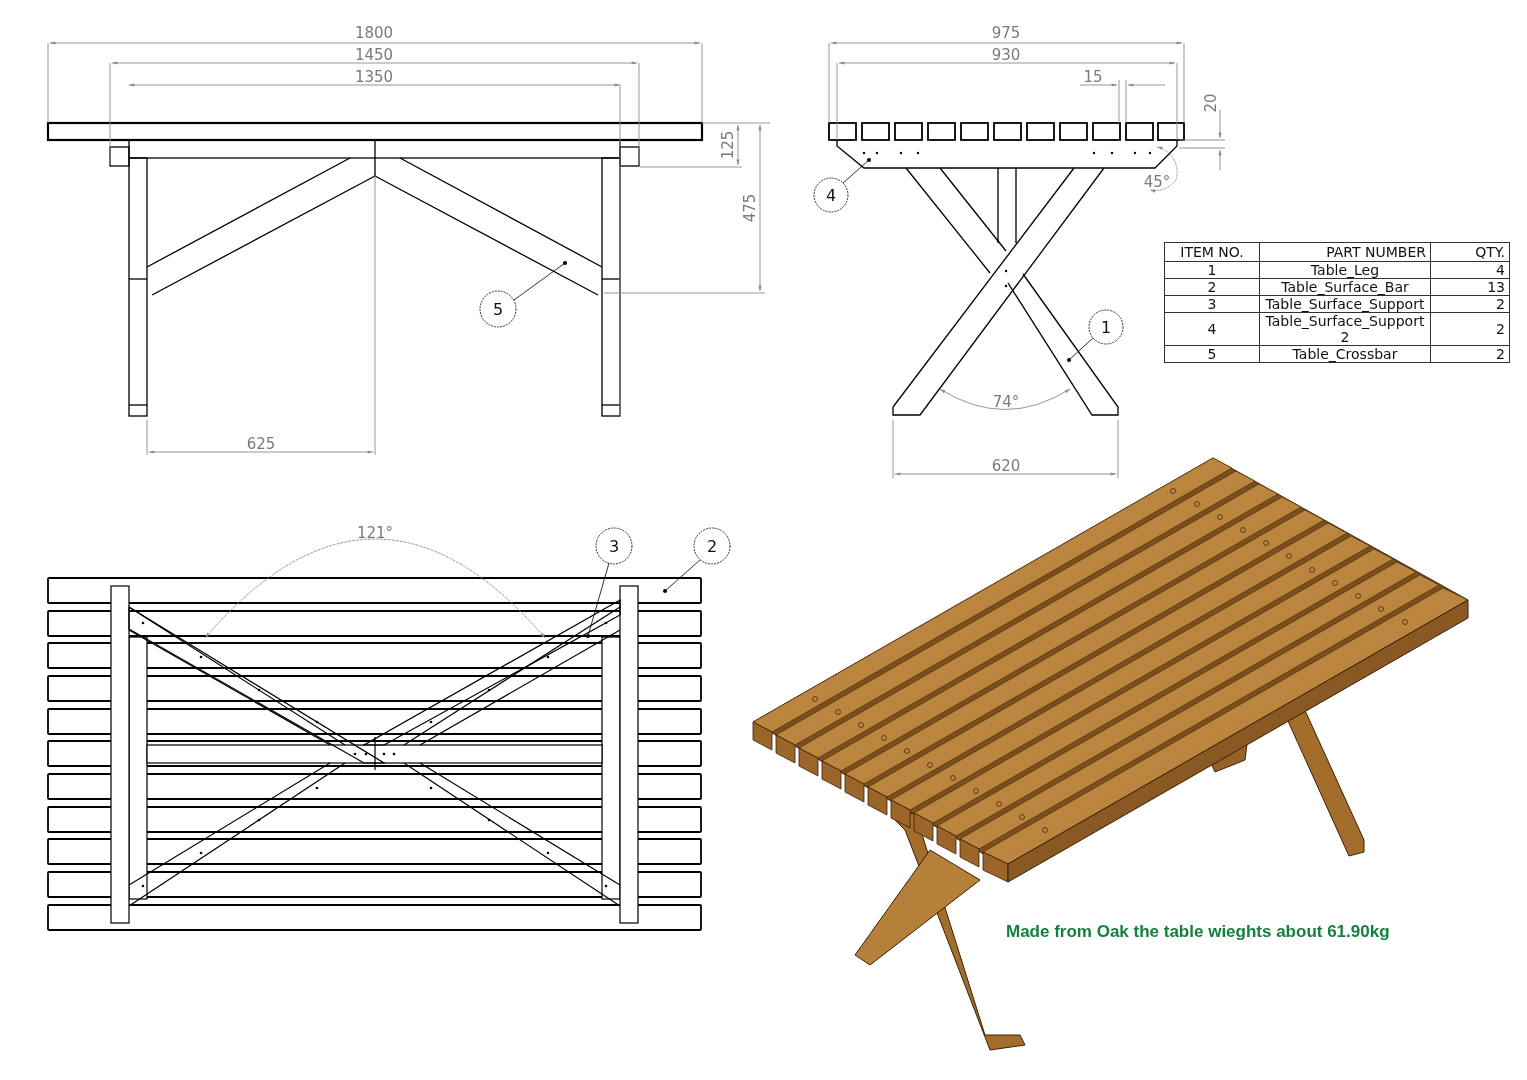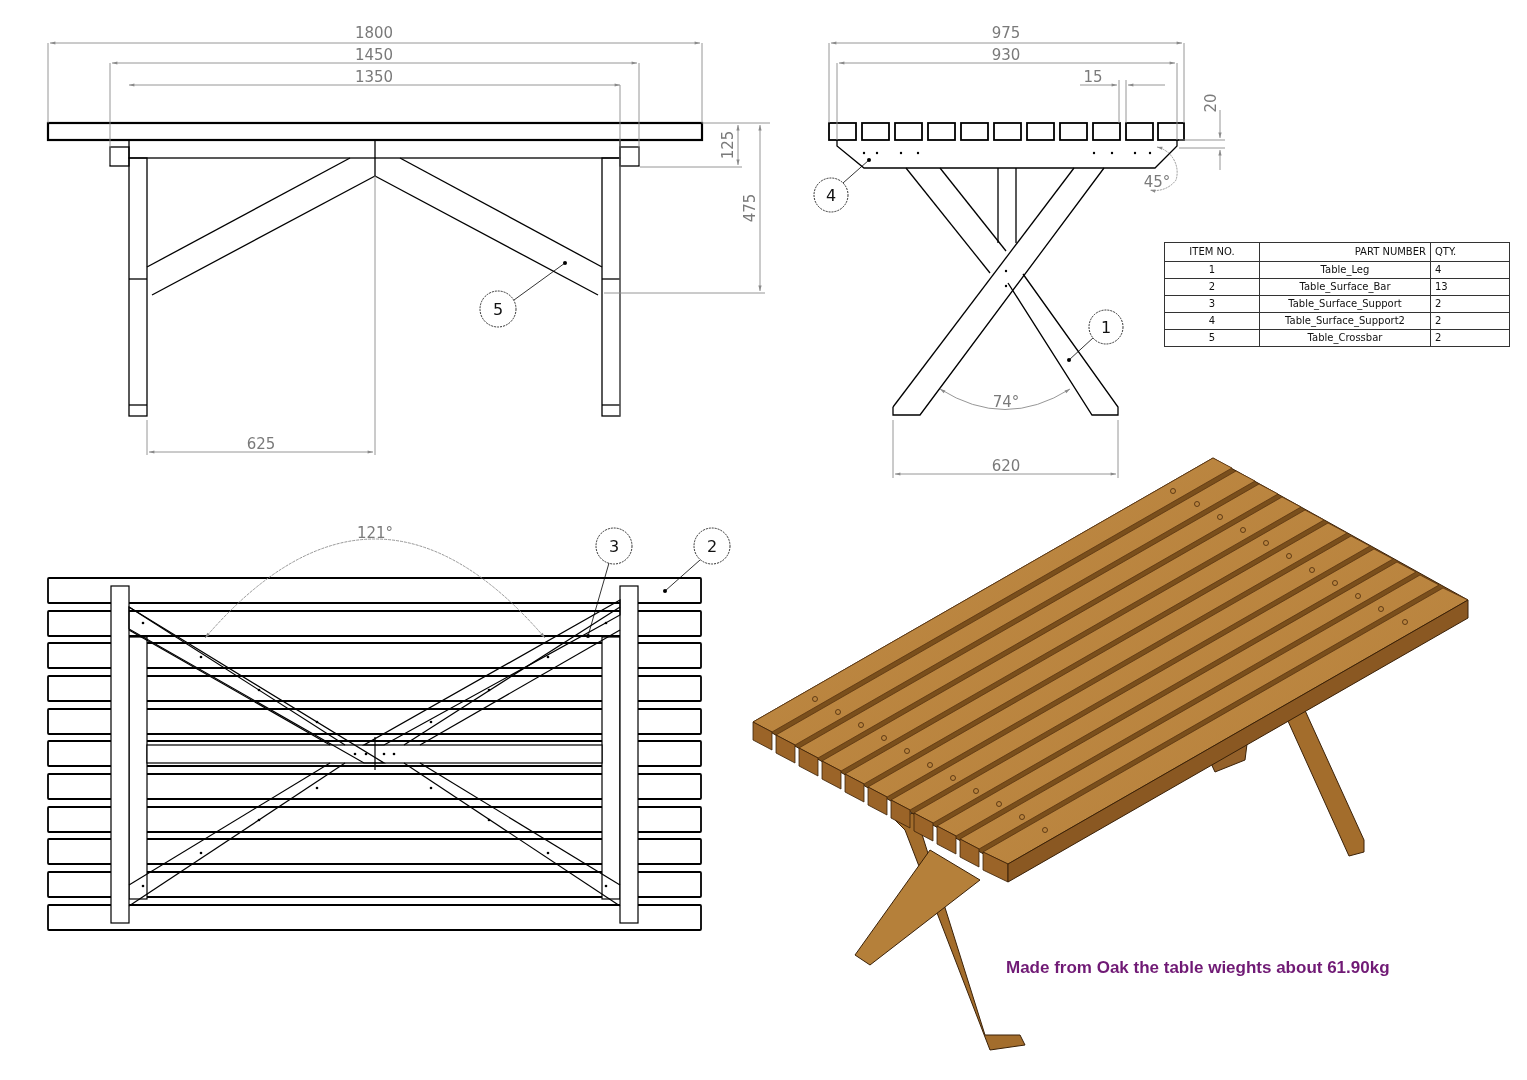--- a/index.html
+++ b/index.html
@@ -1,26 +1,26 @@
 <!DOCTYPE html>
 <html><head>
 <meta charset="utf-8">
 <style>
   html, body { margin:0; padding:0; background:#ffffff; }
   body { width:1527px; height:1080px; position:relative; overflow:hidden; font-family:"DejaVu Sans", sans-serif; }
   svg { position:absolute; left:0; top:0; }
   .dim { font-family:"DejaVu Sans", sans-serif; font-size:15px; fill:#7a7a7a; }
   .bal { font-family:"DejaVu Sans", sans-serif; font-size:16px; fill:#111; }
-  .bom { position:absolute; left:1164px; top:242px; border-collapse:collapse; font-family:"DejaVu Sans", sans-serif; font-size:10px; color:#111; background:#fff; }
+  .bom { position:absolute; left:1164px; top:242px; border-collapse:collapse; font-family:"DejaVu Sans", sans-serif; font-size:14px; color:#111; background:#fff; }
   .bom td, .bom th { border:1px solid #333; padding:0 4px; line-height:16px; font-weight:normal; }
   .bom th { height:18px; }
   .bom .c1 { width:86px; text-align:center; }
   .bom .c2 { width:162px; text-align:center; word-break:break-all; }
-  .bom .c3 { width:70px; text-align:left; }
-  .note { position:absolute; left:1006px; top:922px; font-family:"Liberation Sans", sans-serif; font-weight:bold; font-size:17px; color:#701a75;margin-top:36px; }
+  .bom .c3 { width:70px; text-align:right; }
+  .note { position:absolute; left:1006px; top:922px; font-family:"Liberation Sans", sans-serif; font-weight:bold; font-size:17px; color:#15803d; }
 </style>
 </head>
 <body>
 
 <svg width="1527" height="1080" viewBox="0 0 1527 1080">
   <defs>
     <marker id="arr" viewBox="0 0 10 10" refX="10" refY="5" markerWidth="8" markerHeight="6" orient="auto-start-reverse">
       <path d="M0,2 L10,5 L0,8 z" fill="#8a8a8a"></path>
     </marker>
     <linearGradient id="woodTop" x1="0" y1="0" x2="1" y2="1">

